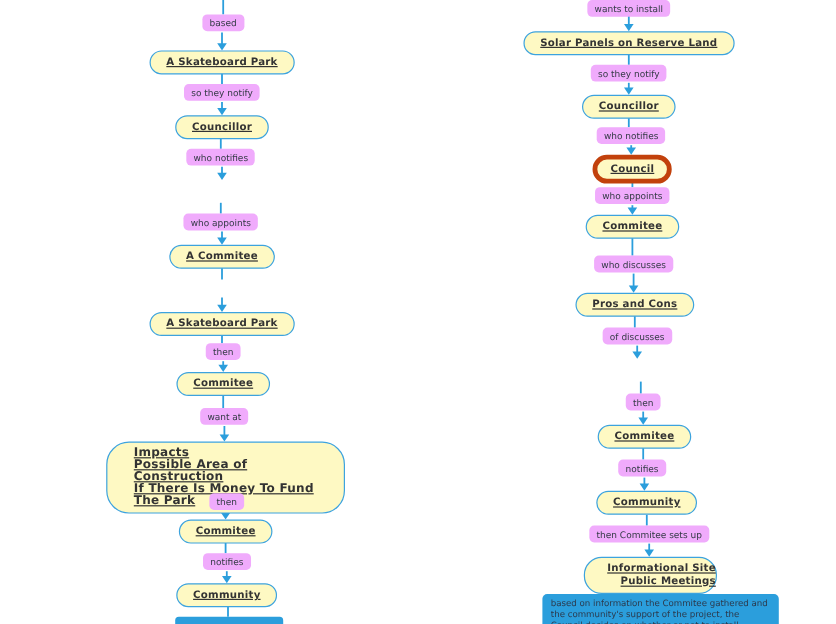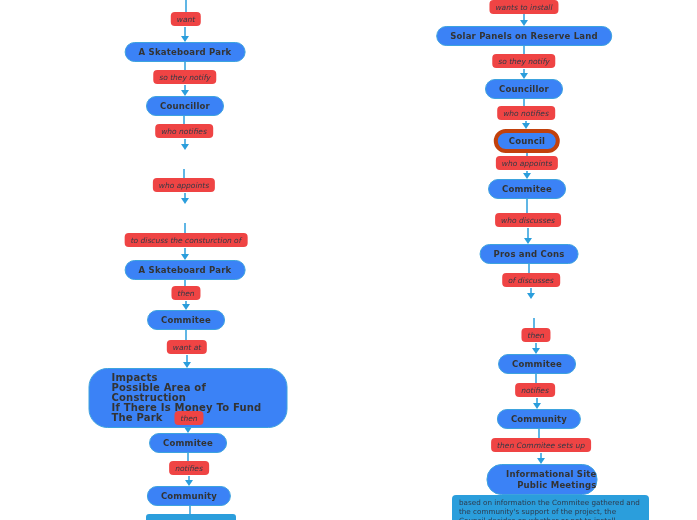--- a/index.html
+++ b/index.html
@@ -3,28 +3,29 @@
 <meta charset="utf-8">
 <style>
   html,body { margin:0; padding:0; background:#fff; }
   #canvas {
     position:relative; width:697px; height:520px; overflow:hidden;
     background:#ffffff; font-family:"DejaVu Sans", sans-serif;
   }
   #wires { position:absolute; left:0; top:0; z-index:0; }
   .node { position:absolute; transform:translateX(-50%); z-index:1; }
   .lbl {
-    background:#ef4444; color:#333a45; font-size:7.5px; line-height:1.2;
-    padding:2.5px 6px; border-radius:4px; white-space:nowrap;font-style:italic;
+    background:#f0abfc; color:#333a45; font-size:7.5px; line-height:1.2;
+    padding:2.5px 6px; border-radius:4px; white-space:nowrap;
   }
   .box {
-    background:#3b82f6; border:1.3px solid #3DA3DE; color:#333333;
+    background:#fef9c3; border:1.3px solid #3DA3DE; color:#333333;
     font-weight:bold; font-size:8.5px; line-height:1.2; letter-spacing:0.2px;
     padding:4px 13px; border-radius:11px; white-space:nowrap; text-align:center;
     box-sizing:border-box;
+    text-decoration:underline;
   }
   .hl { border:4px solid #c2410c; border-radius:13px; padding:3px 11px; }
   .pre { white-space:pre-line; }
   .big {
     width:199px; text-align:left; padding:4px 10px 4px 22px;
     border-radius:19px; font-size:10px; line-height:10px;
   }
   .info { width:111px; padding:4px 0; border-radius:15px; line-height:10.5px;text-align:right; }
   .tblock {
     position:absolute; z-index:1; left:452px; top:495px; width:197px;
@@ -96,27 +97,27 @@
       <path d="M522,123 L530,123 L526,129 Z"></path>
       <path d="M523,173 L531,173 L527,179 Z"></path>
       <path d="M524,238 L532,238 L528,244 Z"></path>
       <path d="M527,293 L535,293 L531,299 Z"></path>
       <path d="M532,348 L540,348 L536,354 Z"></path>
       <path d="M533,403 L541,403 L537,409 Z"></path>
       <path d="M537,458 L545,458 L541,464 Z"></path>
     </g>
   </svg>
 
-  <div class="node lbl" style="left:186px;top:12px">want</div>
+  <div class="node lbl" style="left:186px;top:12px">based</div>
   <div class="node box" style="left:185px;top:42px">A Skateboard Park</div>
   <div class="node lbl" style="left:185px;top:70px">so they notify</div>
   <div class="node box" style="left:185px;top:96px">Councillor</div>
   <div class="node lbl" style="left:184px;top:124px">who notifies</div>
   <div class="node lbl" style="left:184px;top:178px">who appoints</div>
-  <div class="node lbl" style="left:186px;top:233px">to discuss the consturction of</div>
+  <div class="node box" style="left:185px;top:204px">A Commitee</div>
   <div class="node box" style="left:185px;top:260px">A Skateboard Park</div>
   <div class="node lbl" style="left:186px;top:286px">then</div>
   <div class="node box" style="left:186px;top:310px">Commitee</div>
   <div class="node lbl" style="left:187px;top:340px">want at</div>
   <div class="node box big pre" style="left:188px;top:368px">Impacts
 Possible Area of Construction
 If There Is Money To Fund The Park</div>
   <div class="node lbl" style="left:189px;top:411px">then</div>
   <div class="node box" style="left:188px;top:433px">Commitee</div>
   <div class="node lbl" style="left:189px;top:461px">notifies</div>

